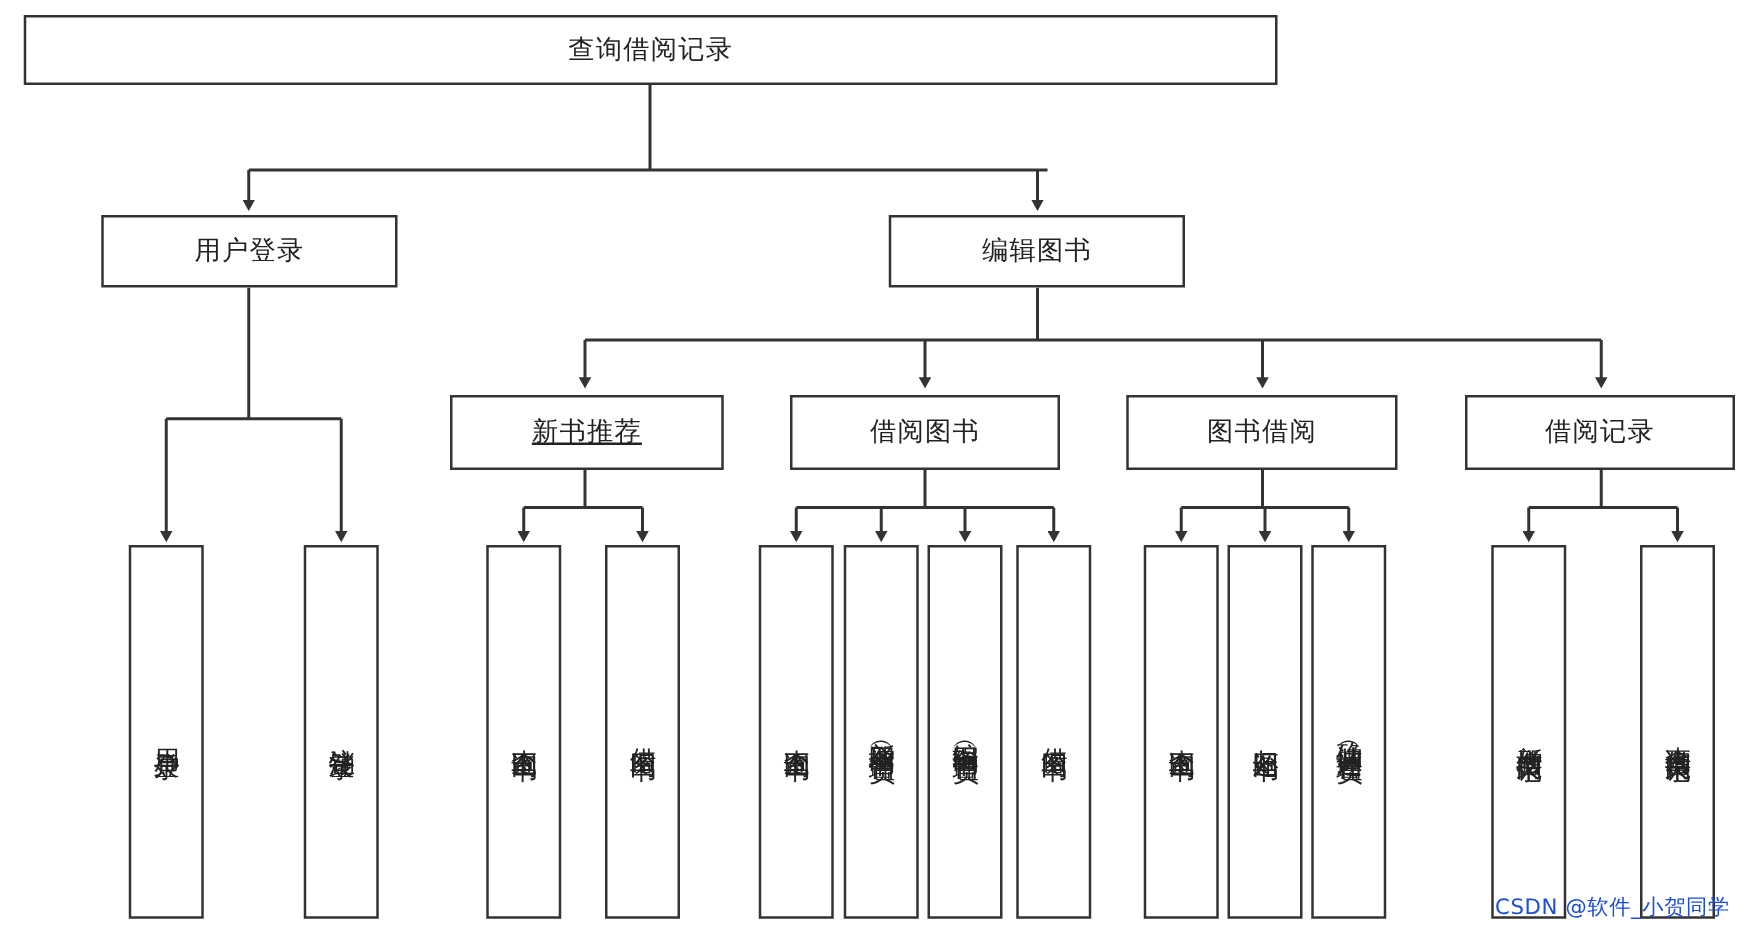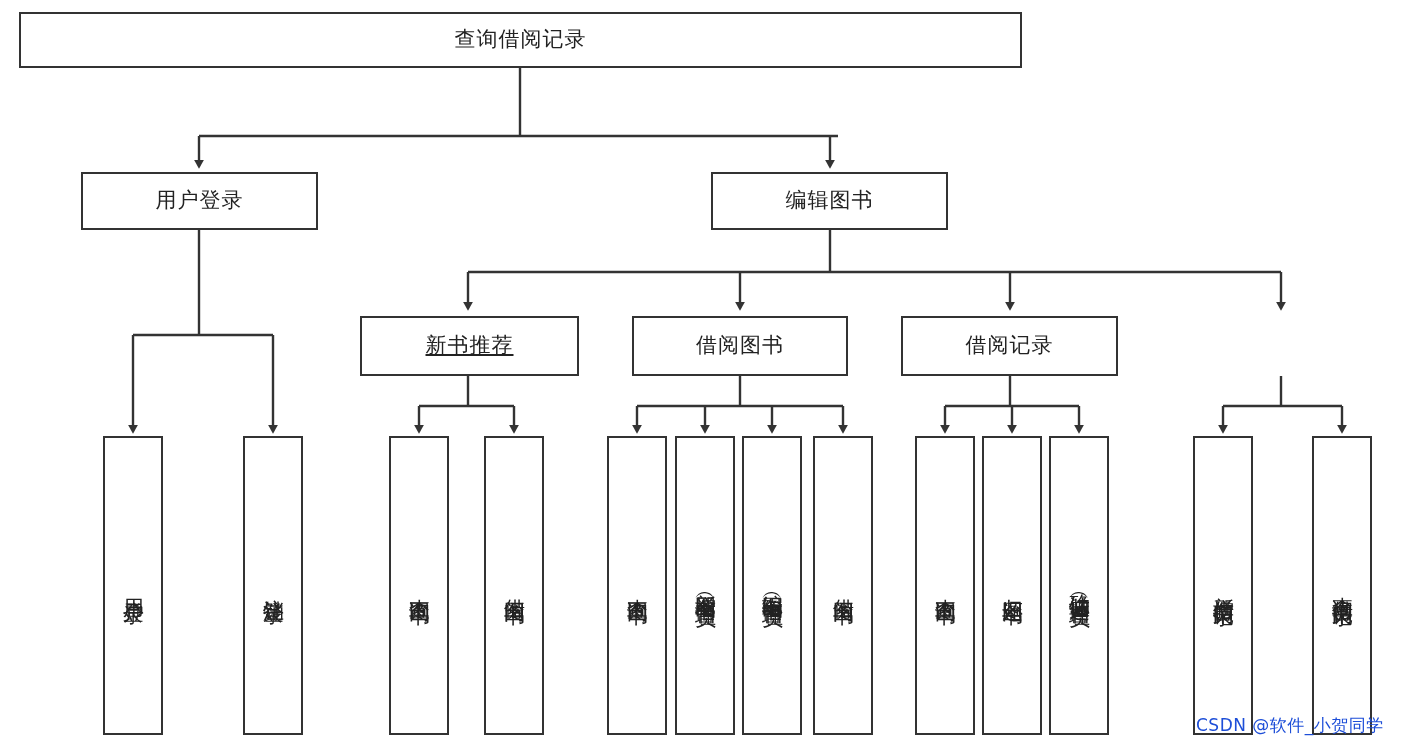--- a/index.html
+++ b/index.html
@@ -129,20 +129,23 @@
     <span>编辑图书</span>
   </div>
 
   <div class="node h" style="left:360px; top:316px; width:219px; height:60px;text-decoration:underline;">
     <span>新书推荐</span>
   </div>
   <div class="node h" style="left:632px; top:316px; width:216px; height:60px;">
     <span>借阅图书</span>
   </div>
   <div class="node h" style="left:901px; top:316px; width:217px; height:60px;">
+    <span>图书借阅</span>
+  </div>
+  <div class="node h" style="left:1172px; top:316px; width:216px; height:60px;">
     <span>借阅记录</span>
   </div>
 
   <div class="node v" style="left:103px; top:436px; width:60px; height:299px;">
     <span class="vtext">用户登录</span>
   </div>
   <div class="node v" style="left:243px; top:436px; width:60px; height:299px;">
     <span class="vtext">注销登录</span>
   </div>
 

